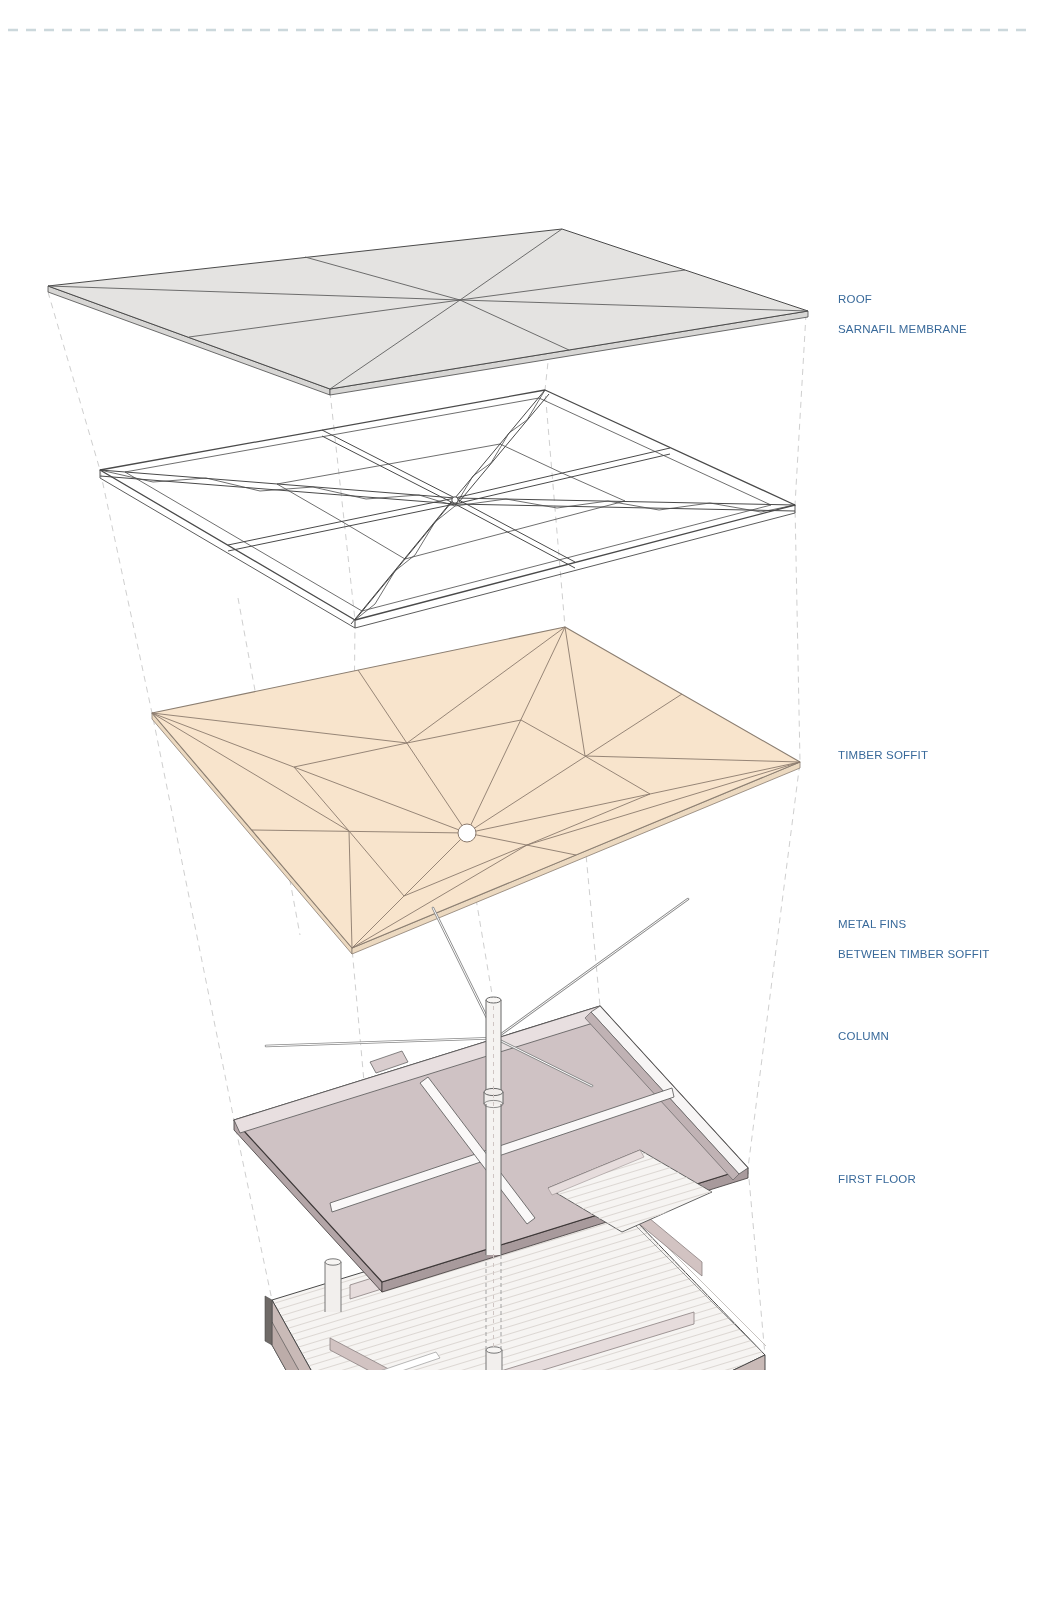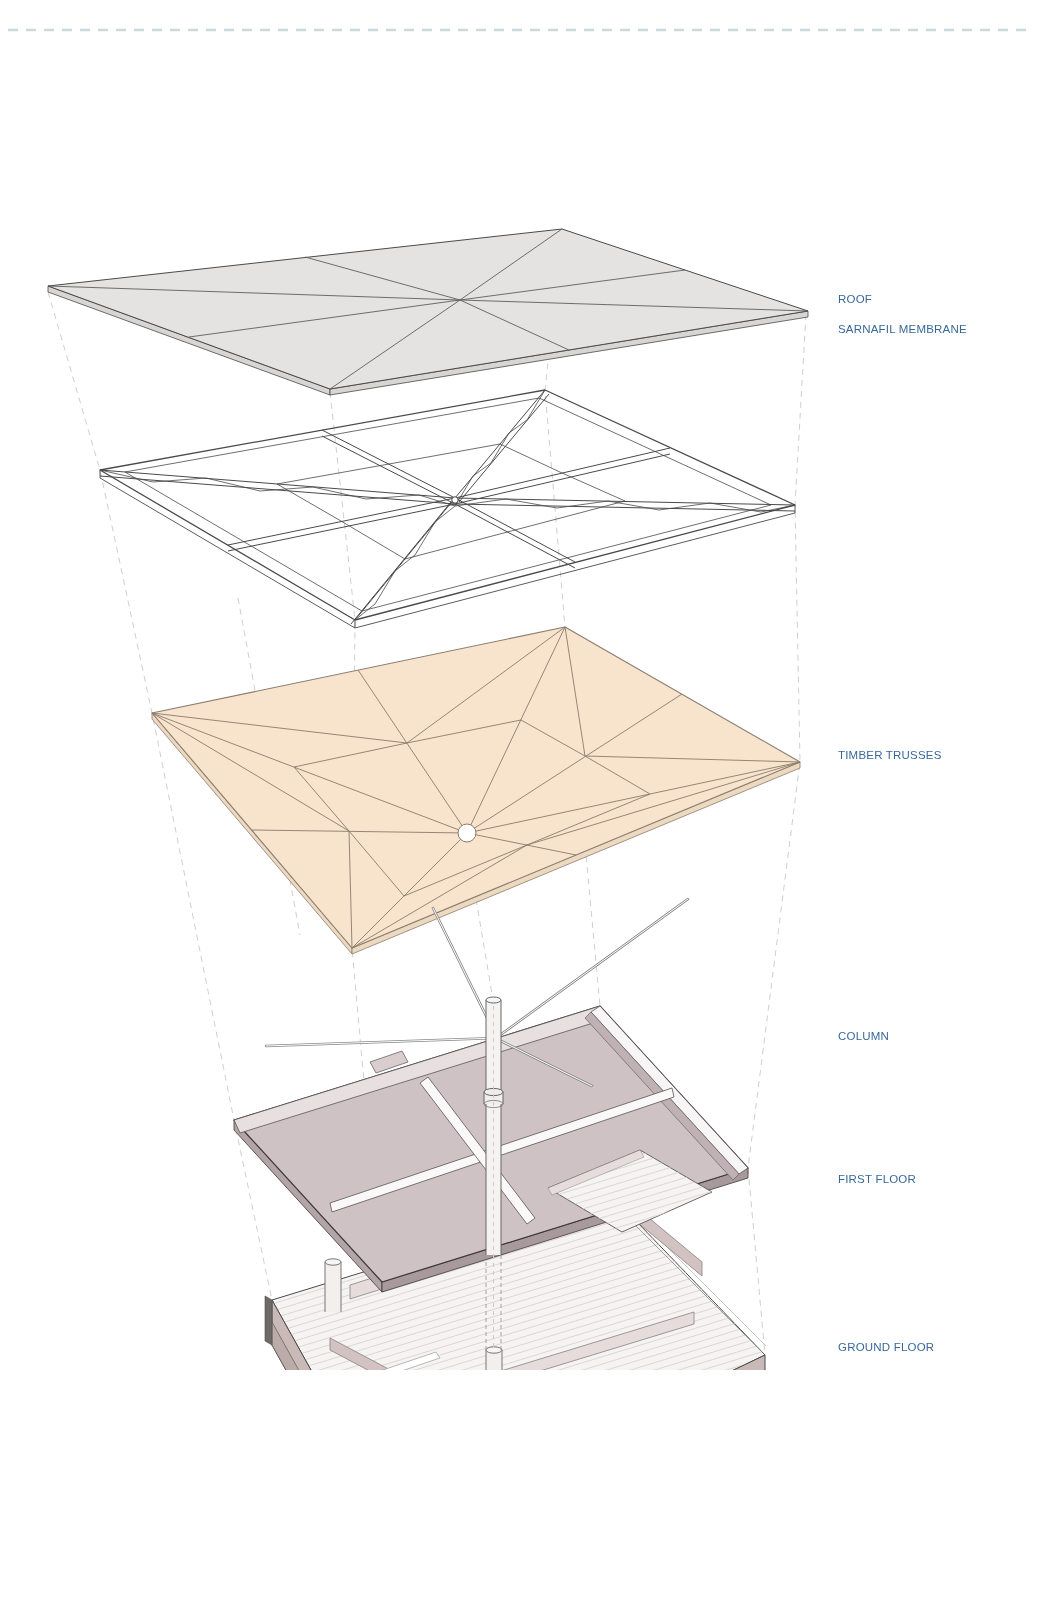--- a/index.html
+++ b/index.html
@@ -216,25 +216,26 @@
       <line x1="501" y1="1255" x2="501" y2="1350" stroke="#999" stroke-width="0.9" stroke-dasharray="4 3"></line>
       <line x1="493.5" y1="1255" x2="493.5" y2="1350" stroke="#cfc5c3" stroke-width="1" stroke-dasharray="4 4"></line>
     </g>
   </svg>
 
   <div class="layer-label" style="top:277px">
     <span>ROOF</span>
     <span>SARNAFIL MEMBRANE</span>
   </div>
   <div class="layer-label" style="top:733px">
-    <span>TIMBER TRUSSES</span>
+    <span>TIMBER SOFFIT</span>
+  </div>
+  <div class="layer-label" style="top:902px">
+    <span>METAL FINS</span>
+    <span>BETWEEN TIMBER SOFFIT</span>
   </div>
   <div class="layer-label" style="top:1157px">
     <span>FIRST FLOOR</span>
   </div>
   <div class="layer-label" style="top:1014px">
     <span>COLUMN</span>
   </div>
-  <div class="layer-label" style="top:1325px">
-    <span>GROUND FLOOR</span>
-  </div>
 
 </div>
 
 </body></html>

